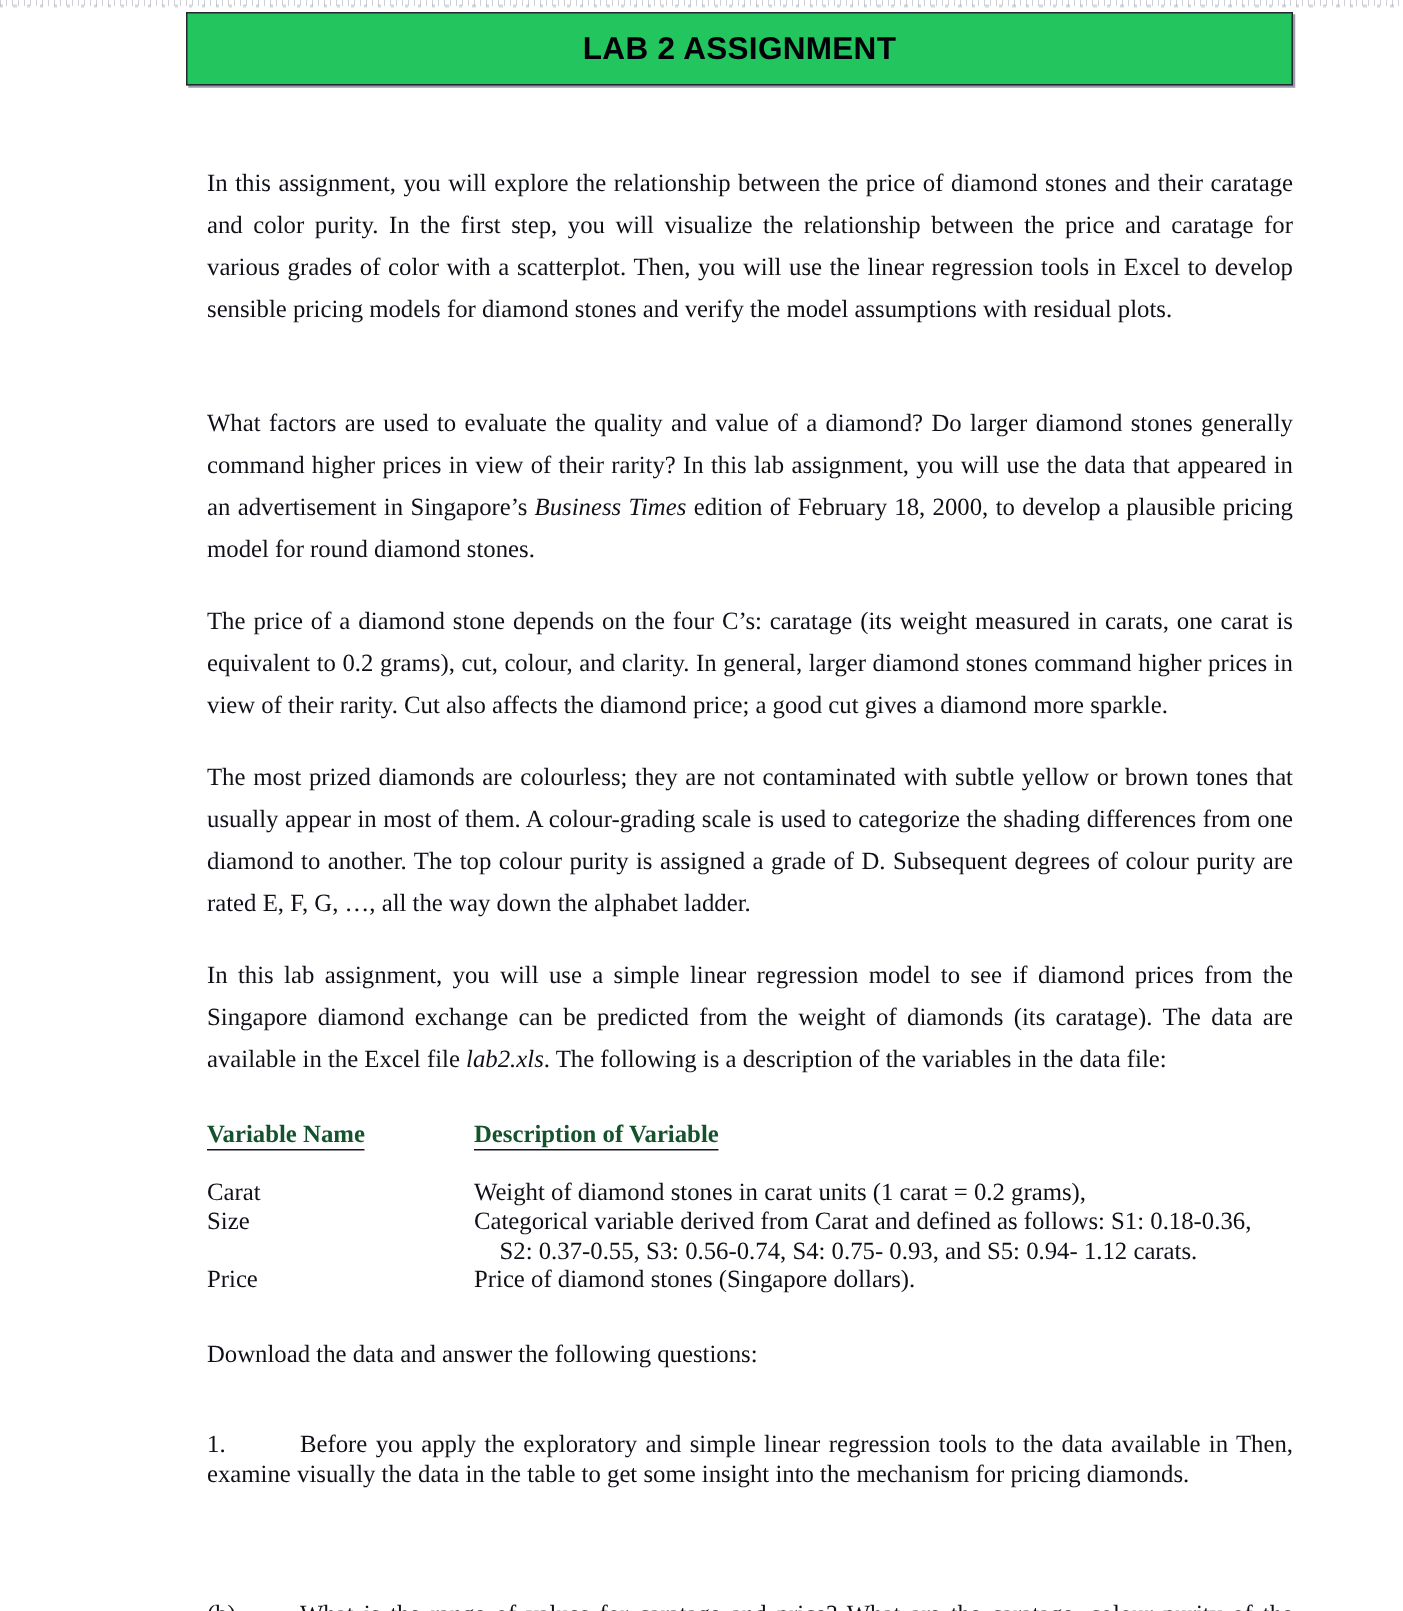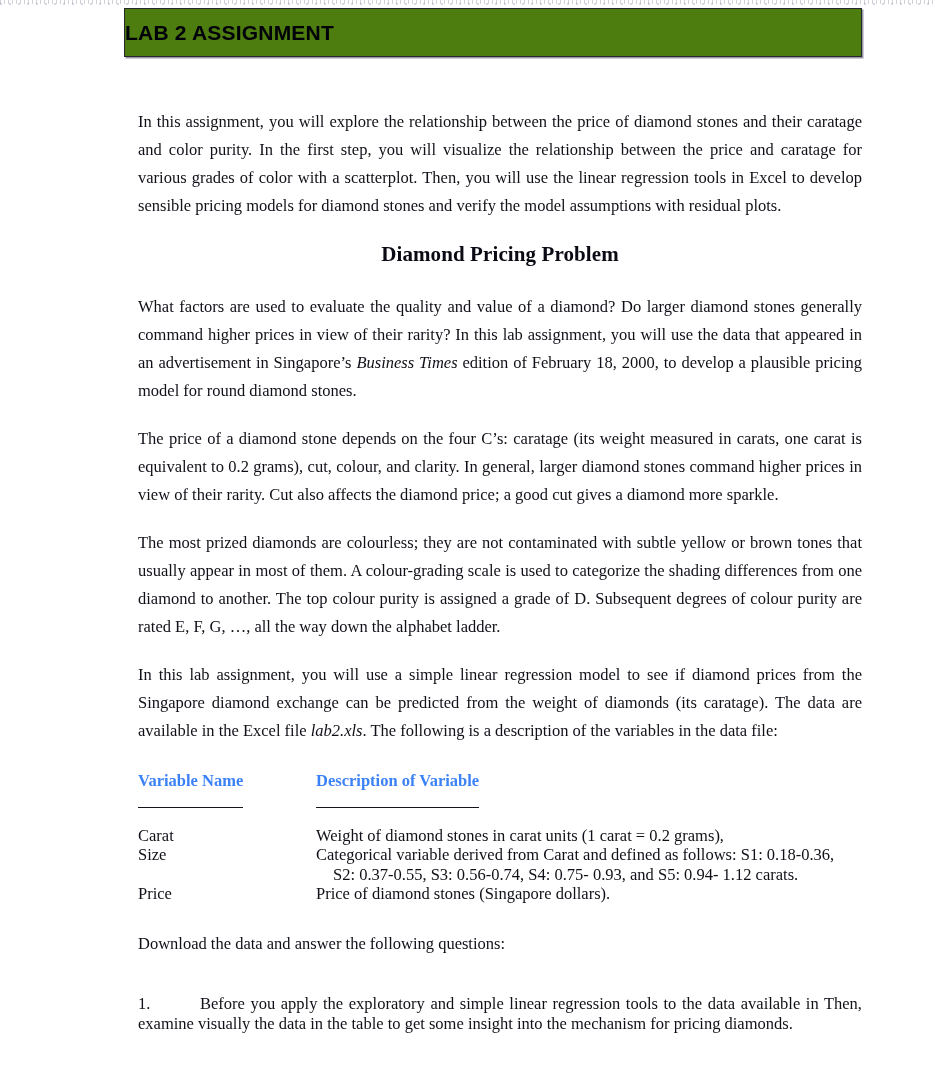--- a/index.html
+++ b/index.html
@@ -49,23 +49,24 @@
   
   .title-box {
     position: absolute;
     left: 124px;
     top: 8px;
     width: 738px;
     height: 49px;
     box-sizing: border-box;
     border: 1.5px solid #262630;
     box-shadow: 1.5px 1.5px 0 0 #9a9aa8;
-    background: #4d7c0f;
+    background: #22c55e;
     display: flex;
     align-items: center;
+    justify-content: center;
   }
   .title-box-text {
     font-family: "Liberation Sans", "DejaVu Sans", sans-serif;
     font-weight: bold;
     font-size: 21px;
     letter-spacing: 0.2px;
     color: #000008;
   }
 
   
@@ -118,24 +119,24 @@
   .vartable th {
     text-align: left;
     padding: 0;
     font-weight: bold;
     vertical-align: top;
   }
   .vartable th.col-name { width: 178px; }
   .hdr-underline {
     display: inline-block;
     border-bottom: 1.6px solid #14141c;
-    padding-bottom: 16px;
-    font-weight: bold;
-    font-size: 16.5px;
-    color: #3b82f6;
+    padding-bottom: 0px;
+    font-weight: bold;
+    font-size: 16.5px;
+    color: #14532d;
     font-family: Liberation Serif, serif;
   }
   tr.gap-row td { height: 18px; }
   .cont-indent { padding-left: 17px; display: block; }
 
   
   .q-block {
     font-size: 16.5px;
     line-height: 19.8px;
     text-align: justify;
@@ -159,21 +160,20 @@
 
   <div class="content">
 
 
     <div class="spacer-26"></div>
 
     <p class="para">In this assignment, you will explore the relationship between the price of diamond stones and their caratage and color purity. In the first step, you will visualize the relationship between the price and caratage for various grades of color with a scatterplot. Then, you will use the linear regression tools in Excel to develop sensible pricing models for diamond stones and verify the model assumptions with residual plots.</p>
 
     <div class="spacer-22"></div>
 
-    <h2 class="section-title h-diamond">Diamond Pricing Problem</h2>
 
     <div class="spacer-26"></div>
 
     <p class="para"><span>What factors are used to evaluate the quality and value of a diamond? Do larger diamond stones generally command higher prices in view of their rarity? In this lab assignment, you will use the data that appeared in an advertisement in Singapore’s </span><em>Business Times</em><span> edition of February 18, 2000, to develop a plausible pricing model for round diamond stones.</span></p>
 
     <div class="spacer-20"></div>
 
     <p class="para">The price of a diamond stone depends on the four C’s: caratage (its weight measured in carats, one carat is equivalent to 0.2 grams), cut, colour, and clarity. In general, larger diamond stones command higher prices in view of their rarity. Cut also affects the diamond price; a good cut gives a diamond more sparkle.</p>
 
     <div class="spacer-20"></div>

